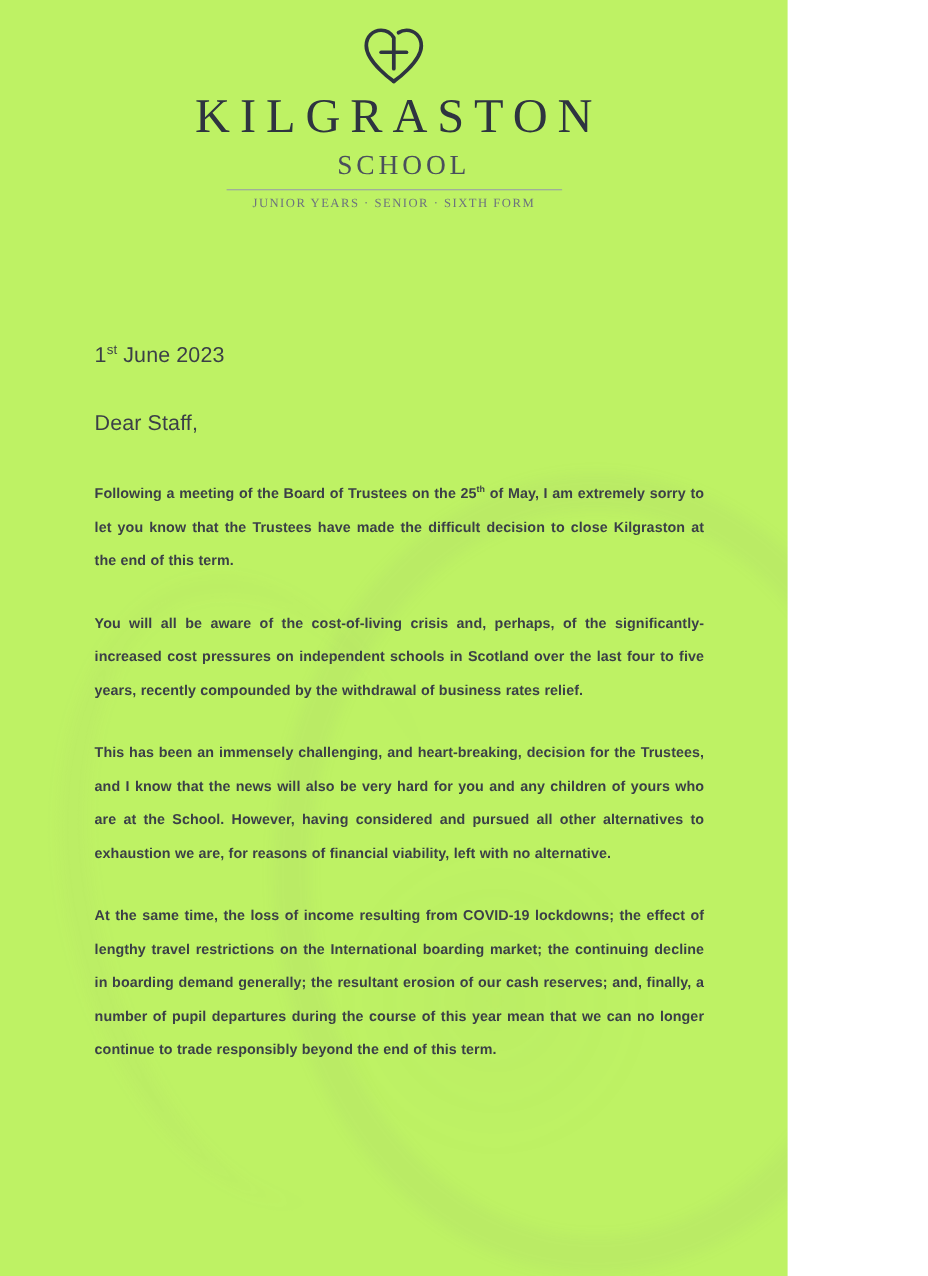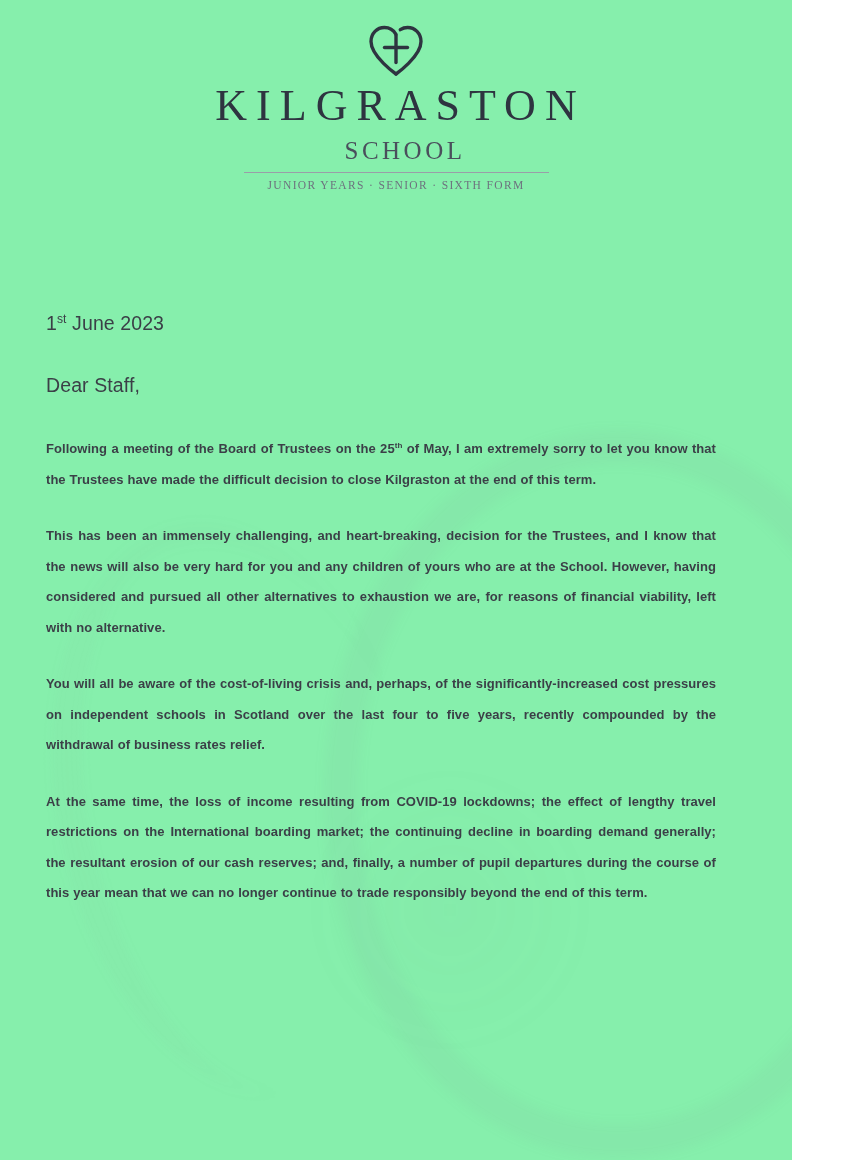--- a/index.html
+++ b/index.html
@@ -9,23 +9,23 @@
   body {
     width: 844px;
     height: 1160px;
     background: #ffffff;
     font-family: "Liberation Sans", sans-serif;
     overflow: hidden;
   }
 
   .page {
     position: relative;
-    width: 792px;
+    width: 716px;
     height: 1160px;
-    background: #86efac;
+    background: #bef264;
     overflow: hidden;
   }
 
   
   .watermark-layer {
     position: absolute;
     inset: 0;
     pointer-events: none;
     z-index: 0;
   }
@@ -111,21 +111,21 @@
     font-size: 11.5px;
     letter-spacing: 1.35px;
     color: #6d727e;
     margin: 6px 0 0 0;
     white-space: nowrap;
   }
 
   
   .letter-body {
     margin: 0;
-    padding: 117px 76px 0 46px;
+    padding: 117px 76px 0 86px;
     color: #3b3f47;
   }
   .date-line {
     font-size: 19.5px;
     line-height: 30px;
     margin: 0 0 32px 0;
     letter-spacing: 0.1px;
   }
   .date-line sup {
     font-size: 0.62em;
@@ -196,22 +196,22 @@
       <div class="date-line">
         <span>1</span><sup>st</sup><span> June 2023</span>
       </div>
 
       <div class="salutation">Dear Staff,</div>
 
       <p class="para">
         <span>Following a meeting of the Board of Trustees on the 25</span><sup>th</sup><span> of May, I am extremely sorry to let you know that the Trustees have made the difficult decision to close Kilgraston at the end of this term.</span>
       </p>
 
+      <p class="para">You will all be aware of the cost-of-living crisis and, perhaps, of the significantly-increased cost pressures on independent schools in Scotland over the last four to five years, recently compounded by the withdrawal of business rates relief.</p>
+
       <p class="para">This has been an immensely challenging, and heart-breaking, decision for the Trustees, and I know that the news will also be very hard for you and any children of yours who are at the School. However, having considered and pursued all other alternatives to exhaustion we are, for reasons of financial viability, left with no alternative.</p>
-
-      <p class="para">You will all be aware of the cost-of-living crisis and, perhaps, of the significantly-increased cost pressures on independent schools in Scotland over the last four to five years, recently compounded by the withdrawal of business rates relief.</p>
 
       <p class="para">At the same time, the loss of income resulting from COVID-19 lockdowns; the effect of lengthy travel restrictions on the International boarding market; the continuing decline in boarding demand generally; the resultant erosion of our cash reserves; and, finally, a number of pupil departures during the course of this year mean that we can no longer continue to trade responsibly beyond the end of this term.</p>
 
     </main>
 
   </div>
 </div>
 
 </body></html>

